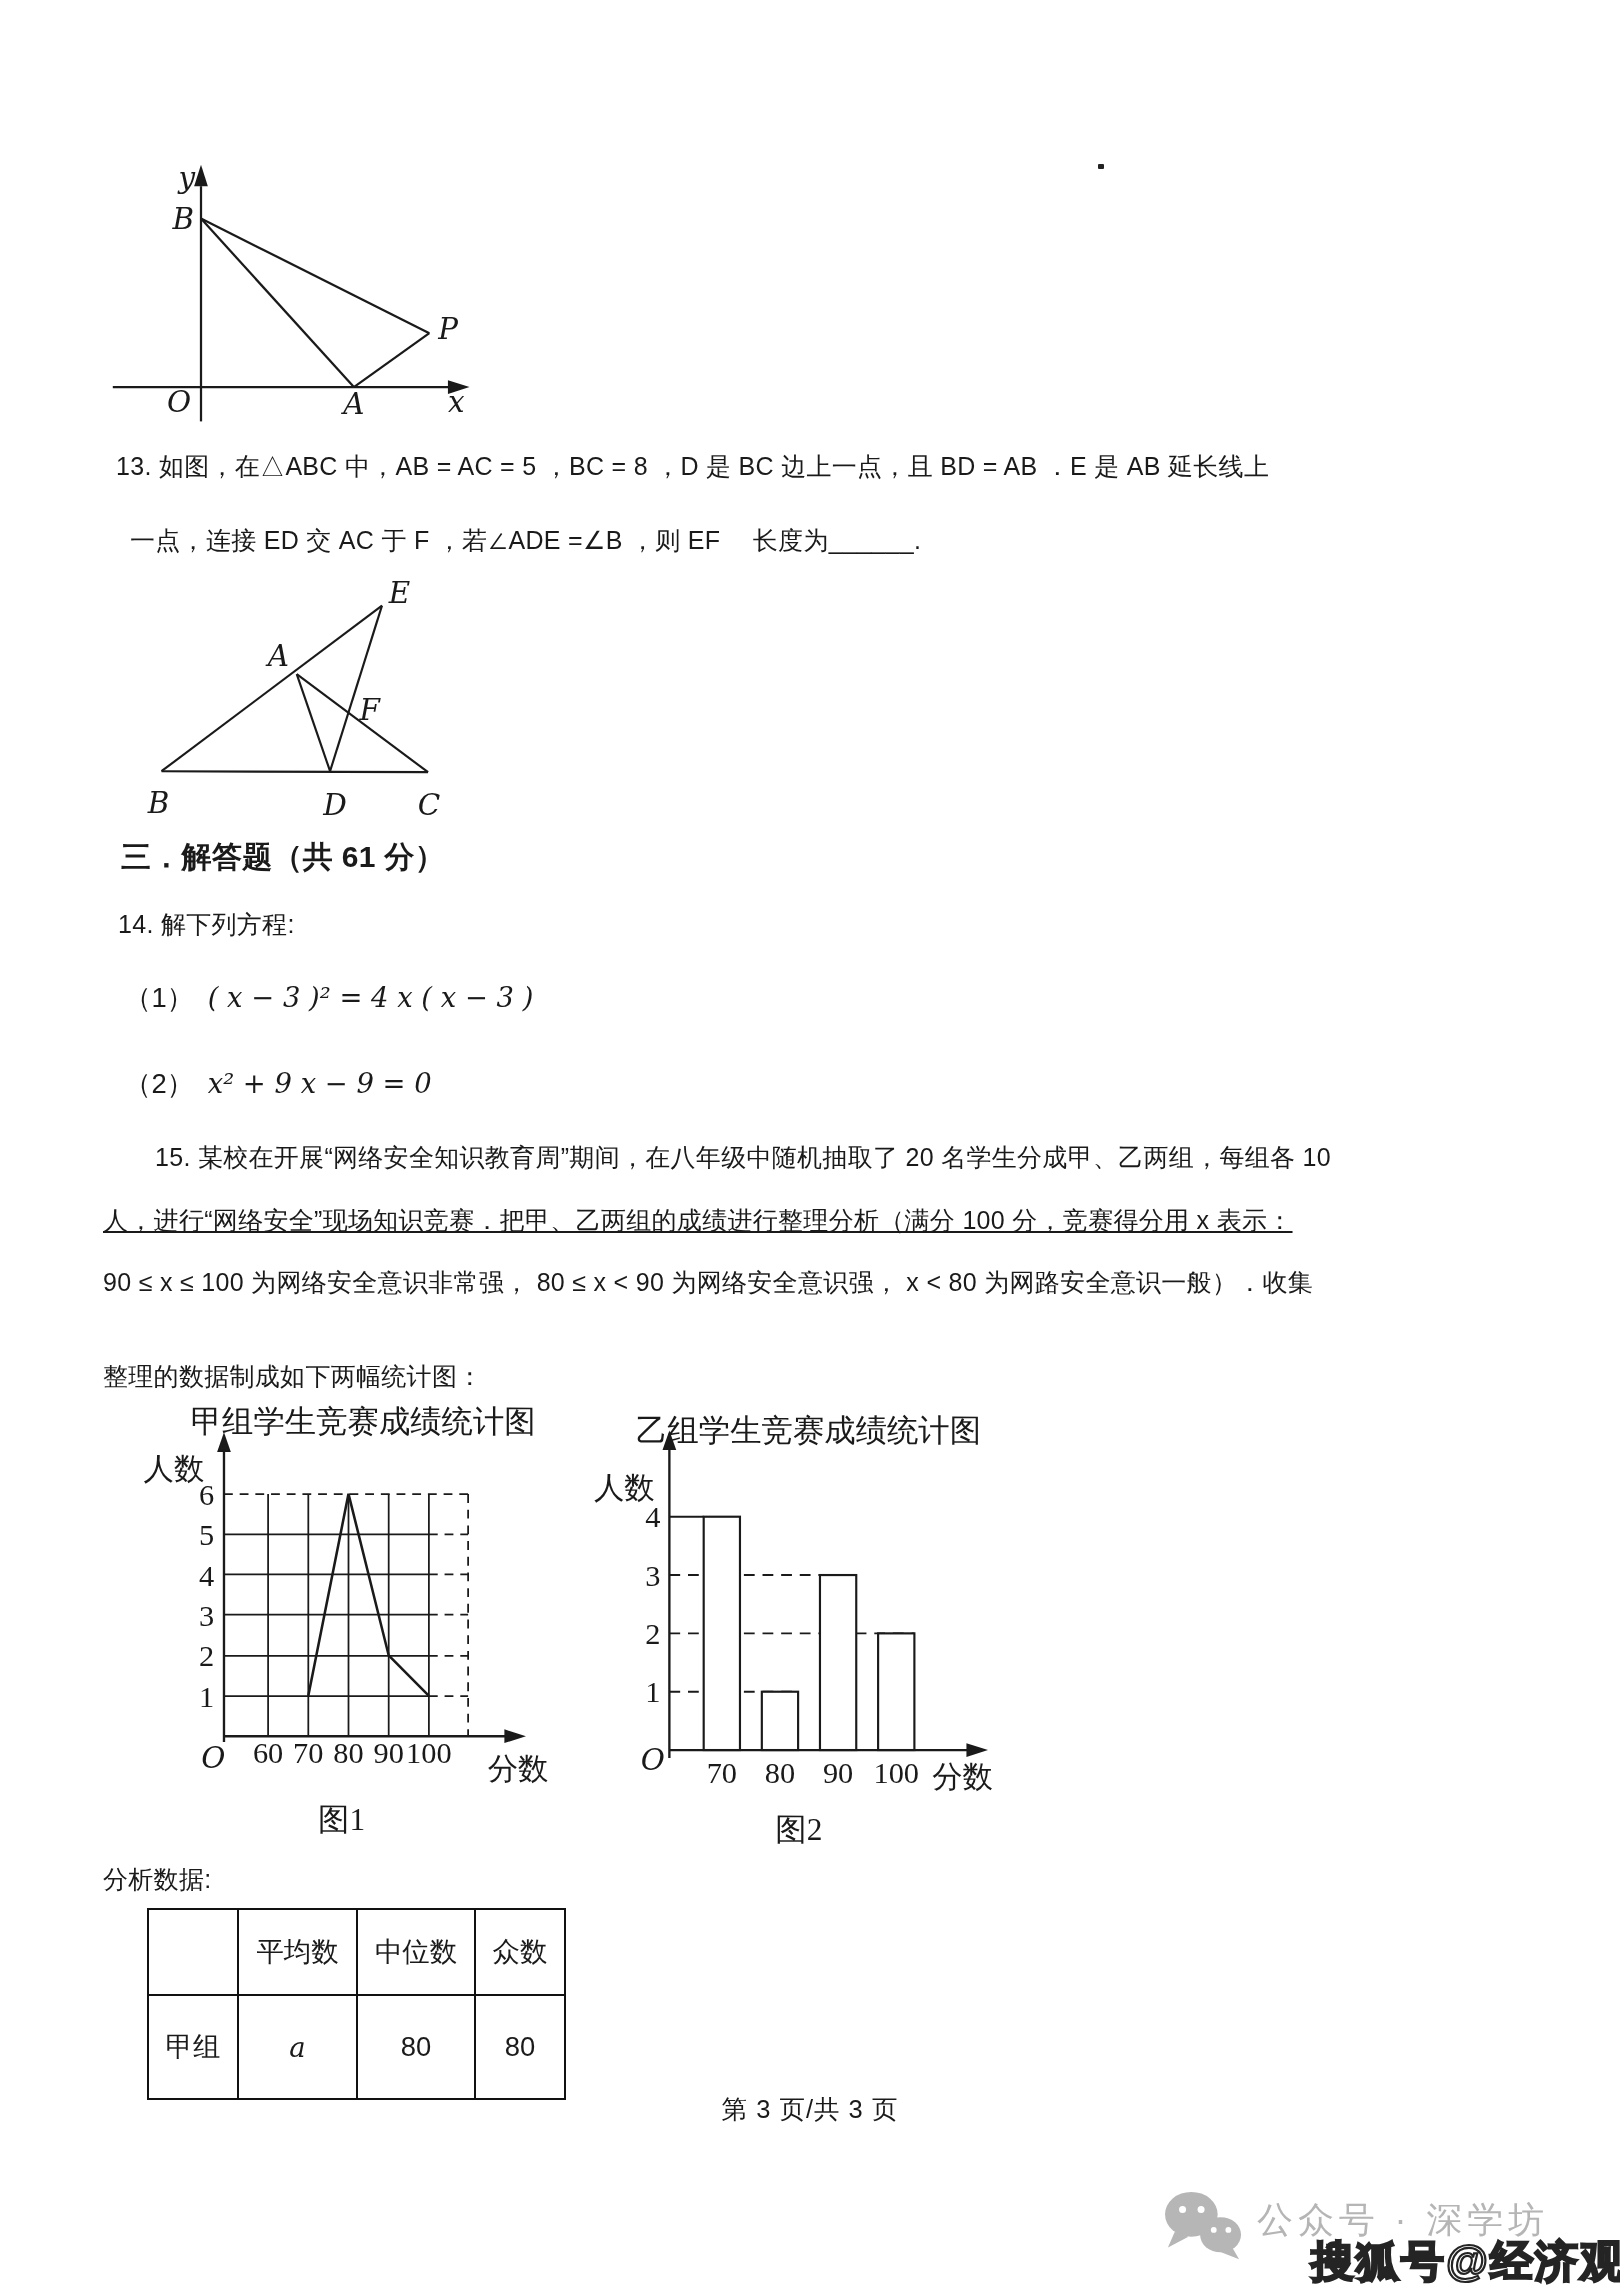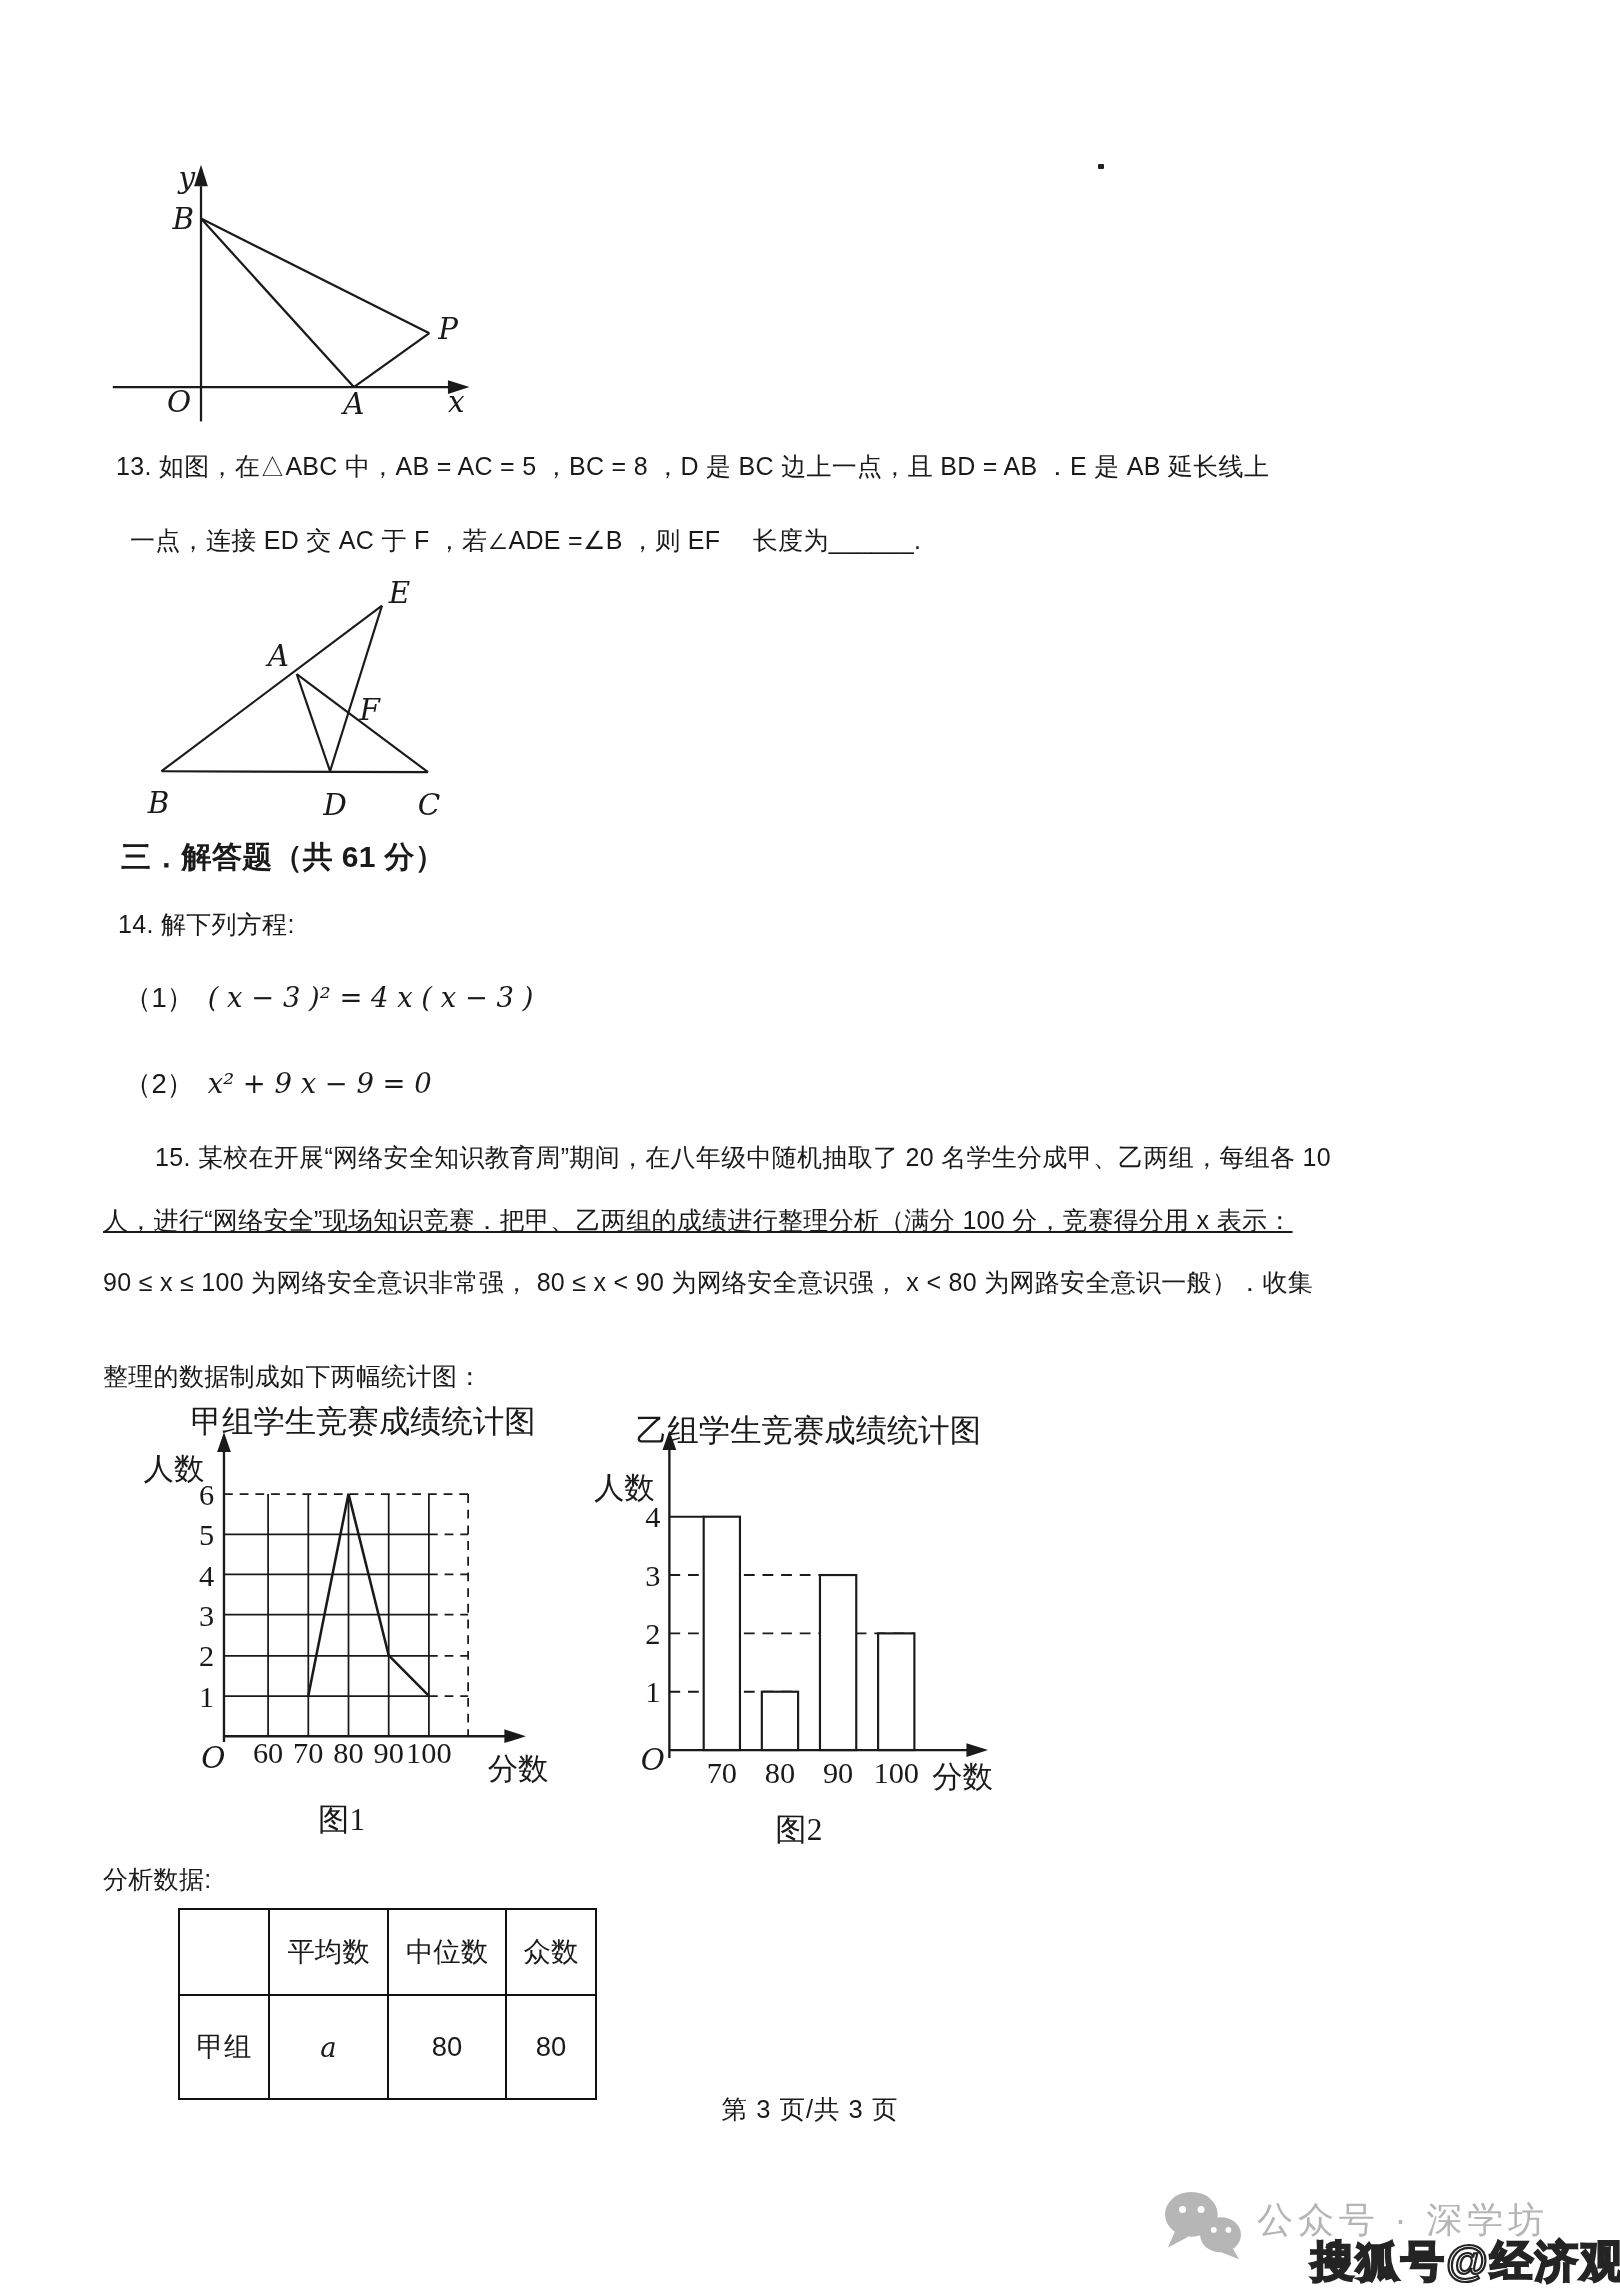--- a/index.html
+++ b/index.html
@@ -9,21 +9,21 @@
   }
   .abs{position:absolute;}
   .txt{font-size:25px;line-height:35px;white-space:nowrap;letter-spacing:0.3px;}
   .bold{font-weight:bold;}
   .math{font-family:"DejaVu Serif",serif;font-style:italic;font-size:27.4px;white-space:nowrap;}
   .eq-label{font-style:normal;font-family:"Liberation Sans",sans-serif;margin-right:13.7px;}
   svg text{fill:#1a1a1a;}
   .fig-label{font-family:"DejaVu Serif",serif;font-style:italic;font-size:30px;}
   .chart-cjk{font-family:"Liberation Serif",serif;font-size:31px;}
   .chart-title{font-family:"Liberation Serif",serif;font-size:32px;}
-  table.data{border-collapse:collapse;font-size:27.4px;margin-left:31px;}
+  table.data{border-collapse:collapse;font-size:27.4px;}
   table.data td{border:2.4px solid #111;text-align:center;vertical-align:middle;}
   .wm-gray{color:#b5b5b5;font-size:36px;letter-spacing:4.9px;white-space:nowrap;}
   .wm-outline{
     color:#ffffff;font-size:43px;font-weight:bold;white-space:nowrap;letter-spacing:2px;
     -webkit-text-stroke:2.2px #242424;text-shadow:0 0 1px #242424;
   }
   .footer{width:1620px;text-align:center;font-size:25.5px;letter-spacing:1px;}
   .dot{width:5.9px;height:4.9px;background:#222;border-radius:1px;}
 </style>
 </head>

